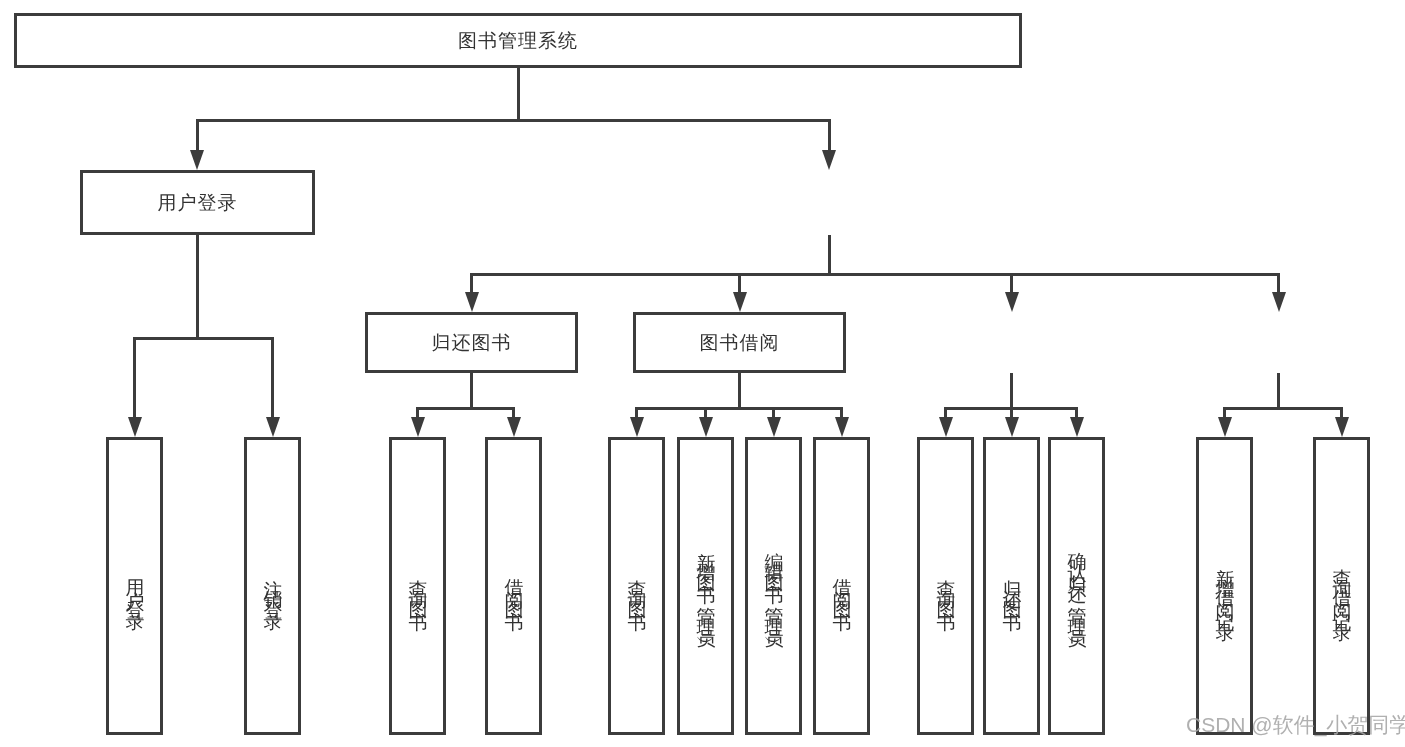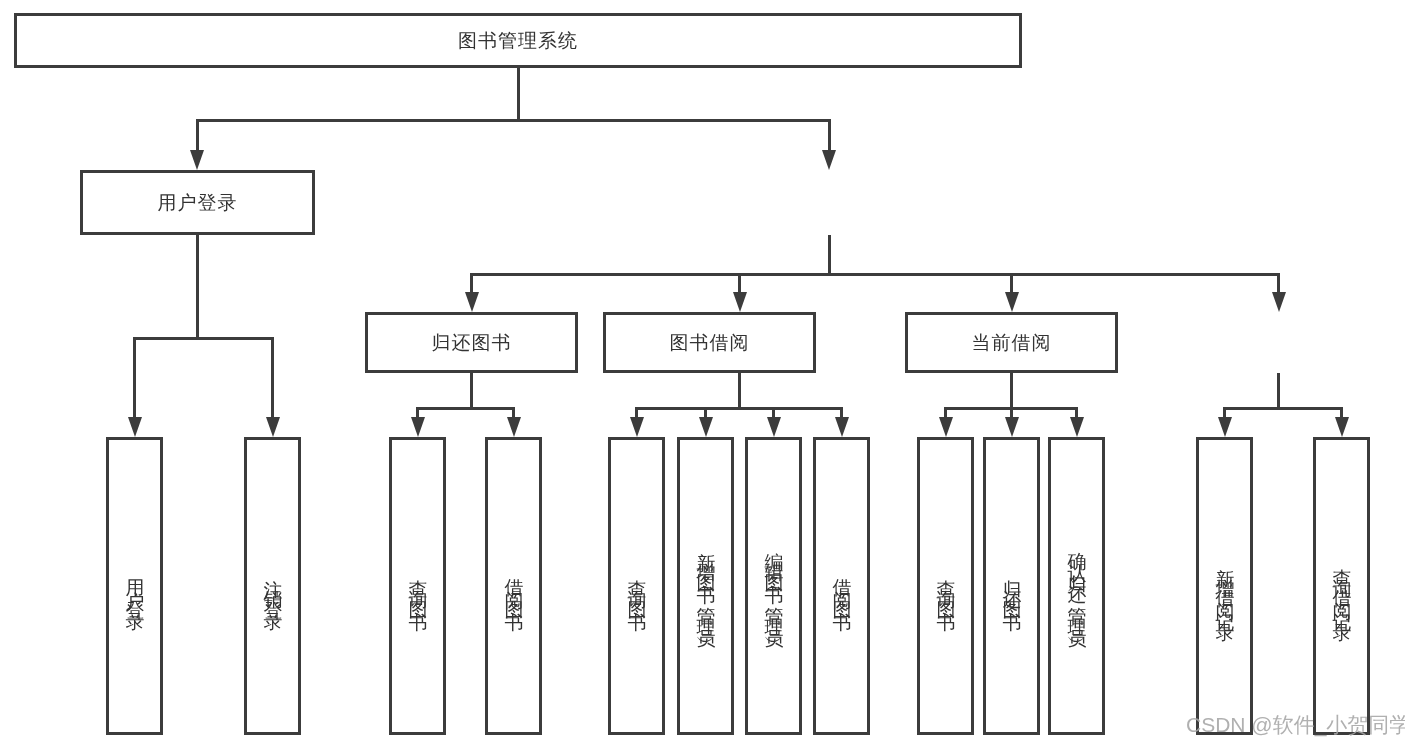--- a/index.html
+++ b/index.html
@@ -40,27 +40,24 @@
 
   <div class="box" style="left:80px; top:170px; width:235px; height:65px;">
     <span class="hlabel">用户登录</span>
   </div>
 
 
   <div class="box" style="left:365px; top:312px; width:213px; height:61px;">
     <span class="hlabel">归还图书</span>
   </div>
 
-  <div class="box" style="left:603px; top:312px; width:213px; height:61px;">
+  <div class="box" style="left:633px; top:312px; width:213px; height:61px;">
     <span class="hlabel">图书借阅</span>
   </div>
 
-  <div class="box" style="left:905px; top:312px; width:213px; height:61px;">
-    <span class="hlabel">当前借阅</span>
-  </div>
 
 
   <div class="box leaf" style="left:106px; top:437px; width:57px; height:298px;">
     <span class="vlabel">用户登录</span>
   </div>
   <div class="box leaf" style="left:244px; top:437px; width:57px; height:298px;">
     <span class="vlabel">注销登录</span>
   </div>
 
   <div class="box leaf" style="left:389px; top:437px; width:57px; height:298px;">

